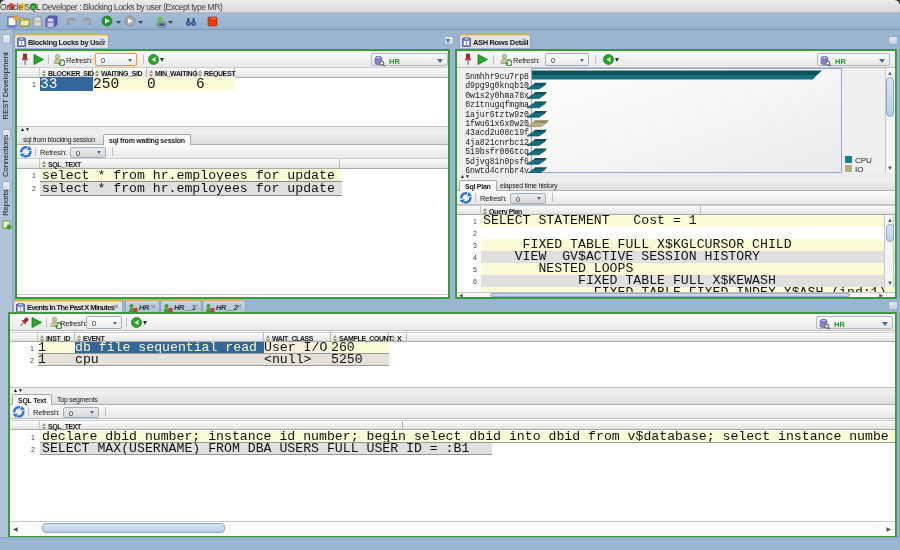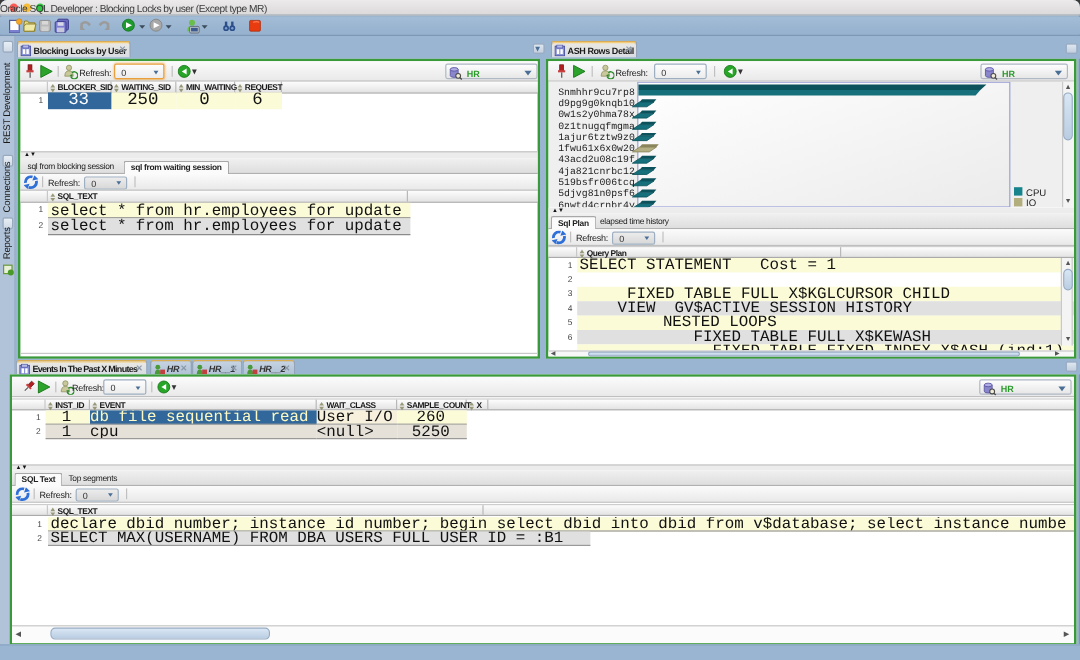--- a/index.html
+++ b/index.html
@@ -28,21 +28,21 @@
 .gridhead{position:absolute;background:linear-gradient(#fdfdfd,#e3e3e3);border-bottom:1px solid #aaa;border-top:1px solid #cdcdcd}
 .gh{position:absolute;top:0;height:100%;border-right:1px solid #b8b8b8;font-size:7px;letter-spacing:-0.4px;font-weight:bold;color:#1a1a1a;white-space:nowrap}
 .gh span.t{position:absolute;left:8px;top:1.5px}
 .sort{position:absolute;left:2px;top:1.5px;width:5px;height:7px}
 .sort::before{content:"";position:absolute;top:0;left:0;border-left:2.5px solid transparent;border-right:2.5px solid transparent;border-bottom:3px solid #99997a}
 .sort::after{content:"";position:absolute;bottom:0;left:0;border-left:2.5px solid transparent;border-right:2.5px solid transparent;border-top:3px solid #99997a}
 .rownum{position:absolute;font-size:7px;color:#444;text-align:right}
 .yrow{background:#fbfbd8}
 .grow{background:#e0e0e0}
 .cell{position:absolute;white-space:nowrap;overflow:hidden;font-size:13.2px;color:#111;line-height:12px}
-.num{text-align:center}
+.num{text-align:left}
 .stabrow{position:absolute;background:linear-gradient(#f0f0f0,#dedede);border-bottom:1px solid #b0b0b0}
 .stab{position:absolute;top:2px;height:11px;font-size:7px;letter-spacing:-0.25px;color:#222;padding:0 5px;line-height:11px;white-space:nowrap}
 .stab.on{background:#fbfbfb;border:1px solid #a8a8a8;border-bottom:none;font-weight:bold;border-radius:2px 2px 0 0}
 .vsb{position:absolute;background:#f4f4f4;border-left:1px solid #c8c8c8}
 .hsb{position:absolute;background:#f7f7f7;border-top:1px solid #c8c8c8}
 .thumb{position:absolute;background:linear-gradient(#d9e6f4,#b9cde2);border:1px solid #93a9c2;border-radius:4px}
 .arr{position:absolute;font-size:6px;color:#555;line-height:6px}
 .splitud{position:absolute;font-size:5px;color:#111;line-height:4px}
 .vlabel{position:absolute;left:1px;height:11px;font-size:8px;letter-spacing:-0.2px;color:#1a1a1a;white-space:nowrap;transform:rotate(-90deg);transform-origin:left top;text-align:center}
 .dockicon{position:absolute;left:2px;width:9px;height:10px;background:linear-gradient(#e8eef5,#cfdae6);border:1px solid #99aabf;border-radius:2px}
@@ -383,21 +383,21 @@
     </div>
     <div class="rownum" style="left:0;top:167px;width:20px">1</div>
     <div class="rownum" style="left:0;top:179px;width:20px">2</div>
     <div class="rownum" style="left:0;top:191px;width:20px">3</div>
     <div class="rownum" style="left:0;top:203px;width:20px">4</div>
     <div class="rownum" style="left:0;top:215px;width:20px">5</div>
     <div class="rownum" style="left:0;top:227px;width:20px">6</div>
     <div class="cell mono yrow" style="left:24px;top:164px;width:414px;height:12px;padding-left:2px">SELECT STATEMENT&nbsp;&nbsp;&nbsp;Cost = 1</div>
     <div class="cell mono yrow" style="left:24px;top:188px;width:414px;height:12px;padding-left:2px">&nbsp;&nbsp;&nbsp;&nbsp;&nbsp;FIXED TABLE FULL X$KGLCURSOR CHILD</div>
     <div class="cell mono grow" style="left:24px;top:200px;width:414px;height:12px;padding-left:2px">&nbsp;&nbsp;&nbsp;&nbsp;VIEW&nbsp;&nbsp;GV$ACTIVE SESSION HISTORY</div>
-    <div class="cell mono yrow" style="left:24px;top:212px;width:414px;height:12px;padding-left:16px">&nbsp;&nbsp;&nbsp;&nbsp;&nbsp;&nbsp;&nbsp;NESTED LOOPS</div>
+    <div class="cell mono yrow" style="left:24px;top:212px;width:414px;height:12px;padding-left:2px">&nbsp;&nbsp;&nbsp;&nbsp;&nbsp;&nbsp;&nbsp;NESTED LOOPS</div>
     <div class="cell mono grow" style="left:24px;top:224px;width:414px;height:12px;padding-left:2px">&nbsp;&nbsp;&nbsp;&nbsp;&nbsp;&nbsp;&nbsp;&nbsp;&nbsp;&nbsp;&nbsp;&nbsp;FIXED TABLE FULL X$KEWASH</div>
     <div class="cell mono yrow" style="left:24px;top:236px;width:414px;height:5px;padding-left:2px">&nbsp;&nbsp;&nbsp;&nbsp;&nbsp;&nbsp;&nbsp;&nbsp;&nbsp;&nbsp;&nbsp;&nbsp;&nbsp;&nbsp;FIXED TABLE FIXED INDEX X$ASH (ind:1)</div>
     <div class="vsb" style="left:427px;top:164px;width:10px;height:73px;border-right:1px solid #c8c8c8"></div>
     <div class="arr" style="left:430px;top:166px">▲</div>
     <div class="thumb" style="left:429px;top:173px;width:8px;height:18px"></div>
     <div class="arr" style="left:430px;top:229px">▼</div>
     <div class="hsb" style="left:0;top:241px;width:438px;height:5px"></div>
     <div class="arr" style="left:2px;top:241px;font-size:5px">◀</div>
     <div class="thumb" style="left:33px;top:241.5px;width:360px;height:4px"></div>
     <div class="arr" style="right:12px;top:241px;font-size:5px">▶</div>

